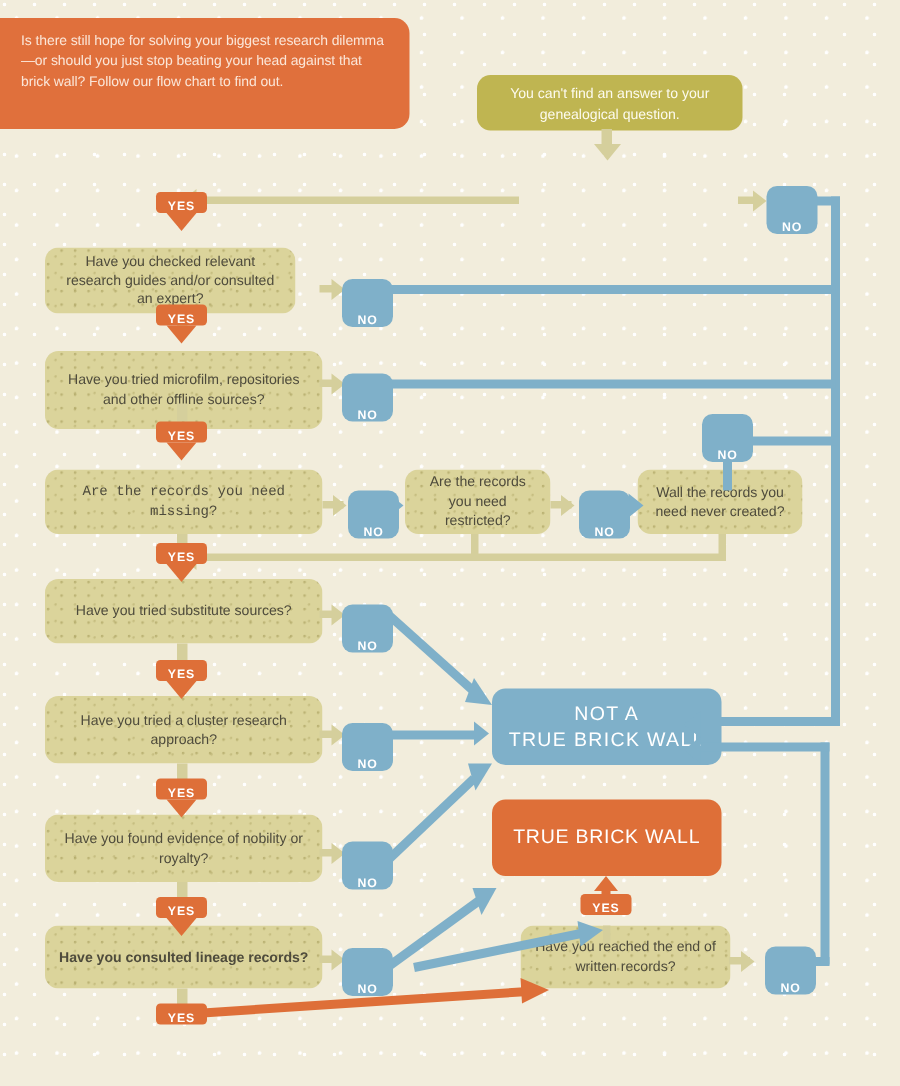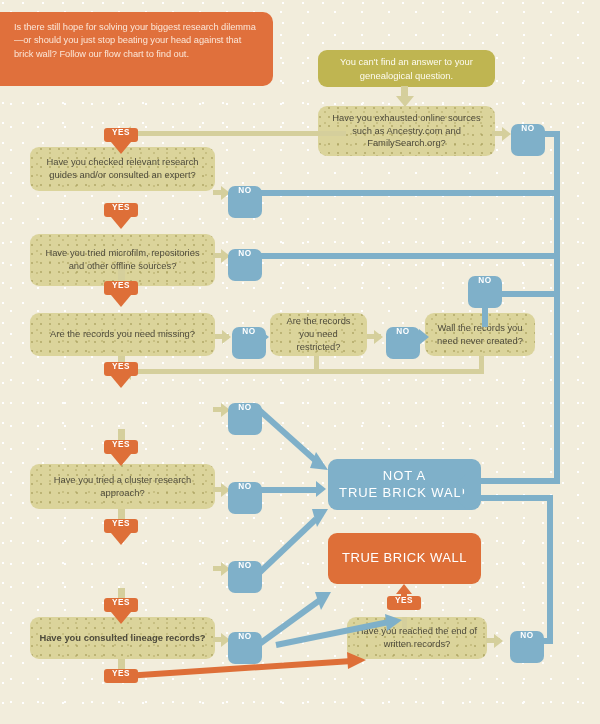--- a/index.html
+++ b/index.html
@@ -86,21 +86,21 @@
     font-size:13px;
     line-height:1.25;
     letter-spacing:.5px;
     padding:4px 8px;
   }
 
   
   .badge{
     position:absolute;
     box-sizing:border-box;
-    display:flex;align-items:flex-start;justify-content:center;
+    display:flex;align-items:flex-end;justify-content:center;
     font-size:8.2px;font-weight:bold;color:#ffffff;
     letter-spacing:.6px;
     border-radius:3px;
     z-index:6;
   }
   .yes{background:#de6f38;width:34px;height:14px;}
   .no{background:#7fb0c9;width:34px;height:32px;border-radius:7px;}
 
   
   .ln{position:absolute;z-index:2;}
@@ -223,49 +223,52 @@
   <div class="ah ah-left-blue" style="left:456px;top:473.5px;"></div>
 
   <div class="ln olive" style="left:402px;top:617px;width:5px;height:12px;"></div>
   <div class="ln orange" style="left:401px;top:592px;width:6px;height:12px;"></div>
   <div class="ah ah-up-orange" style="left:396px;top:584px;"></div>
 
   <div class="node start" style="left:318px;top:50px;width:177px;height:37px;">
     <span>You can't find an answer to your genealogical question.</span>
   </div>
 
-  <div class="node q" style="left:318px;top:106px;width:177px;height:50px;">
-    <span>Have you exhausted online sources such as Ancestry.com and FamilySearch.org?</span>
-  </div>
-
-  <div class="node q" style="left:30px;top:147px;width:185px;height:44px;">
+
+  <div class="node q" style="left:30px;top:165px;width:167px;height:44px;">
     <span>Have you checked relevant research guides and/or consulted an expert?</span>
   </div>
 
   <div class="node q" style="left:30px;top:234px;width:185px;height:52px;">
     <span>Have you tried microfilm, repositories and other offline sources?</span>
   </div>
 
-  <div class="node q" style="left:30px;top:313px;width:185px;height:43px;">
+  <div class="node q" style="left:30px;top:313px;width:185px;height:43px;font-family:Liberation Mono, monospace;">
     <span>Are the records you need missing?</span>
   </div>
 
   <div class="node q" style="left:270px;top:313px;width:97px;height:43px;">
     <span>Are the records you need restricted?</span>
   </div>
 
   <div class="node q" style="left:425px;top:313px;width:110px;height:43px;">
     <span>Wall the records you need never created?</span>
   </div>
 
+  <div class="node q" style="left:30px;top:386px;width:185px;height:43px;">
+    <span>Have you tried substitute sources?</span>
+  </div>
 
   <div class="node q" style="left:30px;top:464px;width:185px;height:45px;justify-content:center;">
     <span>Have you tried a cluster research approach?</span>
   </div>
 
+  <div class="node q" style="left:30px;top:543px;width:185px;height:45px;">
+    <span>Have you found evidence of nobility or royalty?</span>
+  </div>
 
   <div class="node q" style="left:30px;top:617px;width:185px;height:42px;font-weight:bold;">
     <span>Have you consulted lineage records?</span>
   </div>
 
   <div class="node q" style="left:347px;top:617px;width:140px;height:42px;">
     <span>Have you reached the end of written records?</span>
   </div>
 
   <div class="node res-blue" style="left:328px;top:459px;width:153px;height:51px;flex-direction:column;">

